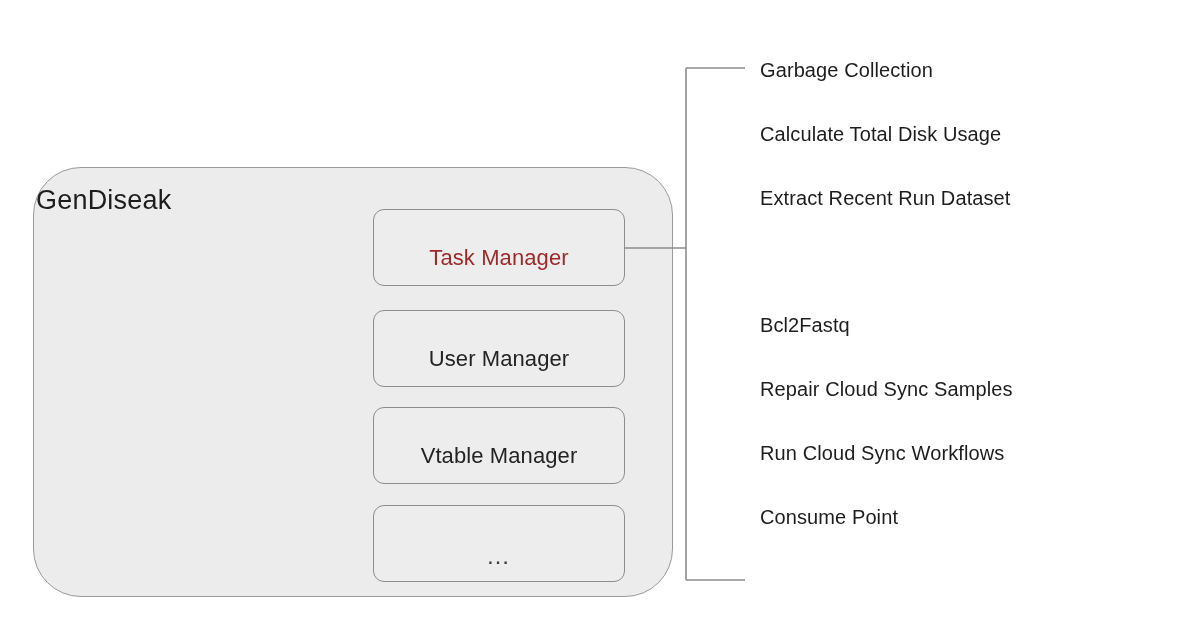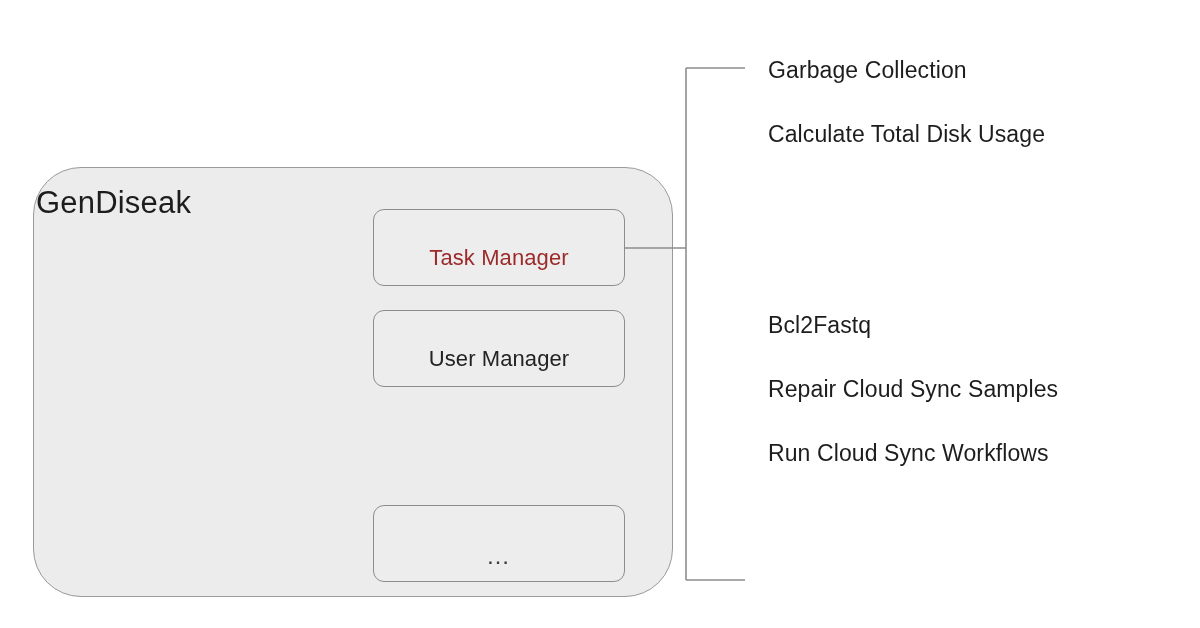--- a/index.html
+++ b/index.html
@@ -31,21 +31,21 @@
     background: #ececec;
     border: 1.6px solid #9a9a9a;
     border-radius: 48px;
   }
   .system-label {
     position: absolute;
     left: 36px;
     top: 185px;
     width: 300px;
     text-align: left;
-    font-size: 31px;
+    font-size: 27px;
     color: #1d1d1d;
     letter-spacing: 0.2px;
     white-space: nowrap;
   }
 
   
   .module-box {
     position: absolute;
     left: 373px;
     width: 252px;
@@ -93,22 +93,22 @@
   
   .task-list {
     position: absolute;
     left: 760px;
     top: 0;
     width: 420px;
     height: 628px;
   }
   .task-item {
     position: absolute;
-    left: 8px;
-    font-size: 23px;
+    left: 0;
+    font-size: 20px;
     color: #1d1d1d;
     white-space: nowrap;
     letter-spacing: 0.1px;
     transform: translateY(-50%);
   }
 </style>
 </head>
 <body>
 
 <div id="canvas">
@@ -118,37 +118,42 @@
   <div class="system-label">GenDiseak</div>
 
   <div class="module-box highlight mb-0">
     <span class="module-label">Task Manager</span>
   </div>
 
   <div class="module-box mb-1">
     <span class="module-label">User Manager</span>
   </div>
 
+  <div class="module-box mb-2">
+    <span class="module-label">Vtable Manager</span>
+  </div>
 
   <div class="module-box ellipsis mb-3">
     <span class="module-label">…</span>
   </div>
 
   <svg class="connector-svg" viewBox="0 0 1200 628" xmlns="http://www.w3.org/2000/svg">
 
     <line x1="625" y1="248" x2="686" y2="248" stroke="#8d8d8d" stroke-width="1.6"></line>
 
     <line x1="686" y1="68" x2="686" y2="580" stroke="#8d8d8d" stroke-width="1.6"></line>
 
     <line x1="686" y1="68" x2="745" y2="68" stroke="#8d8d8d" stroke-width="1.6"></line>
 
     <line x1="686" y1="580" x2="745" y2="580" stroke="#8d8d8d" stroke-width="1.6"></line>
   </svg>
 
   <div class="task-list">
     <div class="task-item" style="top:70px">Garbage Collection</div>
     <div class="task-item" style="top:134px">Calculate Total Disk Usage</div>
+    <div class="task-item" style="top:198px">Extract Recent Run Dataset</div>
     <div class="task-item" style="top:325px">Bcl2Fastq</div>
     <div class="task-item" style="top:453px">Run Cloud Sync Workflows</div>
     <div class="task-item" style="top:389px">Repair Cloud Sync Samples</div>
+    <div class="task-item" style="top:517px">Consume Point</div>
   </div>
 
 </div>
 
 </body></html>

